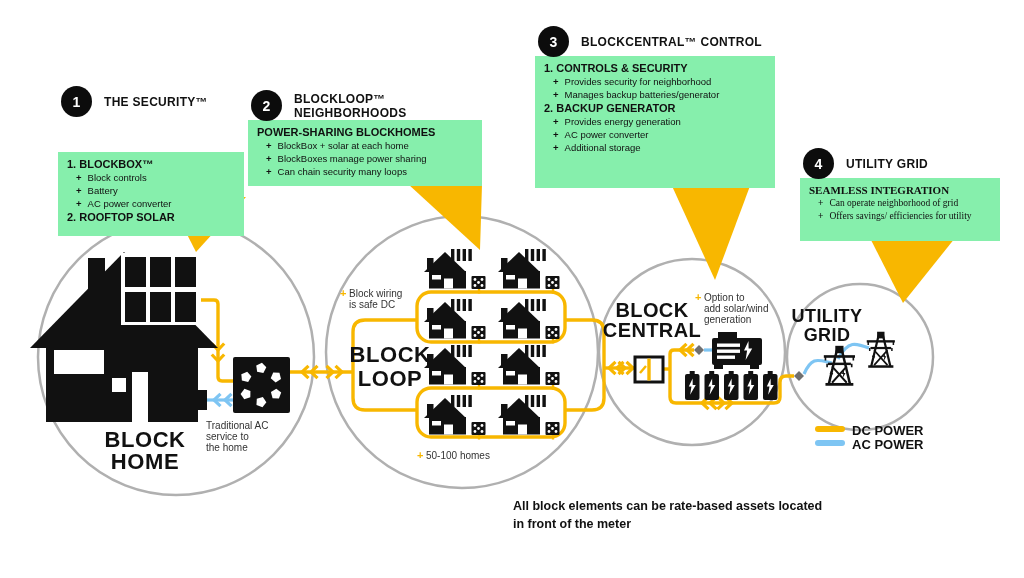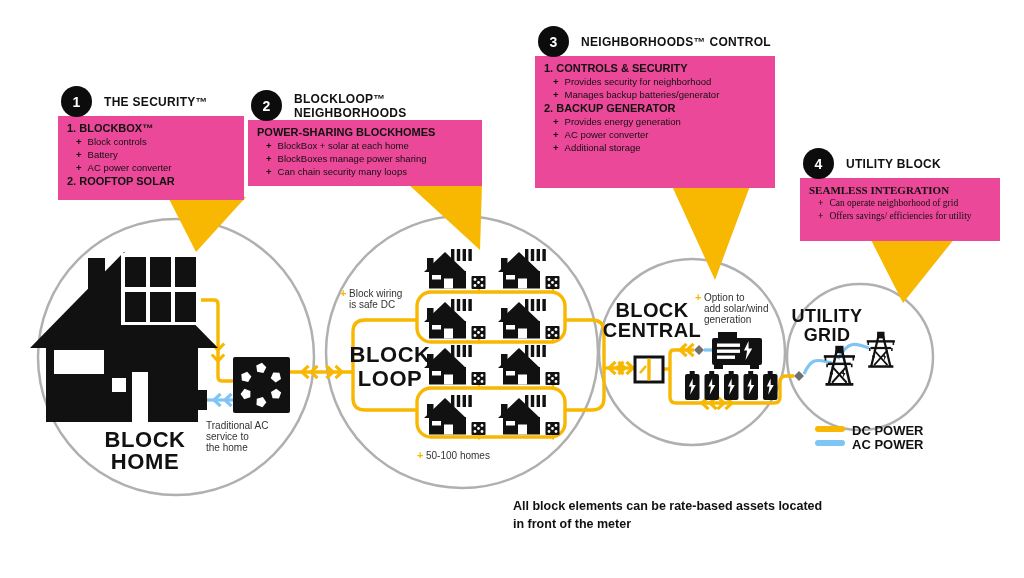--- a/index.html
+++ b/index.html
@@ -6,21 +6,21 @@
   html,body { background:#ffffff; font-family:"Liberation Sans", sans-serif; }
   #stage { position:relative; width:1024px; height:578px; background:#fff; overflow:hidden; }
   #diagram { position:absolute; left:0; top:0; }
 
   .callout { position:absolute; z-index:2; }
   .co-title { position:relative; background:#ffffff; height:28px; display:flex; align-items:center;
               padding-left:46px; font-weight:bold; font-size:12px; letter-spacing:.3px; color:#111; }
   .co-num { position:absolute; left:3px; top:-2px; width:31px; height:31px; border-radius:50%;
             background:#0c0c0c; color:#fff; display:flex; align-items:center; justify-content:center;
             font-size:14px; font-weight:bold; }
-  .co-body { background:#ec4899; padding:5px 8px 6px 9px; color:#101010; }
+  .co-body { background:#86efac; padding:5px 8px 6px 9px; color:#101010; }
   .co-h { font-size:11px; font-weight:bold; line-height:14px; }
   .co-item { display:flex; font-size:9.5px; line-height:13px; padding-left:9px; }
   .co-item .plus { font-weight:bold; margin-right:6px; }
 
   
   .ring { fill:none; stroke:#B0B0B0; stroke-width:2.5; }
   .tail { fill:#F8B700; }
   .wire { stroke:#F8B700; stroke-width:3.4; fill:none; }
   .wireT { stroke:#F8B700; stroke-width:2.4; fill:none; }
   .ac { stroke:#7EC5F3; stroke-width:3.2; fill:none; }
@@ -262,21 +262,21 @@
   <text class="footerT" x="513" y="528">in front of the meter</text>
 </svg>
 
 <div class="callout" style="left:58px; top:88px; width:186px;">
   <div class="co-title">
     <div class="co-num">
           <span>1</span>
         </div>
     <span>THE SECURITY™</span>
   </div>
-  <div class="co-body" style="height:84px;">
+  <div class="co-body" style="height:84px;margin-top:36px;">
     <div class="co-h">1. BLOCKBOX™</div>
     <div class="co-item">
           <span class="plus">+</span>
           <span>Block controls</span>
         </div>
     <div class="co-item">
           <span class="plus">+</span>
           <span>Battery</span>
         </div>
     <div class="co-item">
@@ -309,21 +309,21 @@
           <span>Can chain security many loops</span>
         </div>
   </div>
 </div>
 
 <div class="callout" style="left:535px; top:28px; width:240px;">
   <div class="co-title">
     <div class="co-num">
           <span>3</span>
         </div>
-    <span>NEIGHBORHOODS™ CONTROL</span>
+    <span>BLOCKCENTRAL™ CONTROL</span>
   </div>
   <div class="co-body" style="height:132px;">
     <div class="co-h">1. CONTROLS &amp; SECURITY</div>
     <div class="co-item">
           <span class="plus">+</span>
           <span>Provides security for neighborhood</span>
         </div>
     <div class="co-item">
           <span class="plus">+</span>
           <span>Manages backup batteries/generator</span>
@@ -342,21 +342,21 @@
           <span>Additional storage</span>
         </div>
   </div>
 </div>
 
 <div class="callout" style="left:800px; top:150px; width:200px;">
   <div class="co-title">
     <div class="co-num">
           <span>4</span>
         </div>
-    <span>UTILITY BLOCK</span>
+    <span>UTILITY GRID</span>
   </div>
   <div class="co-body" style="height:63px;font-family:Liberation Serif, serif;">
     <div class="co-h">SEAMLESS INTEGRATION</div>
     <div class="co-item">
           <span class="plus">+</span>
           <span>Can operate neighborhood of grid</span>
         </div>
     <div class="co-item">
           <span class="plus">+</span>
           <span>Offers savings/ efficiencies for utility</span>

